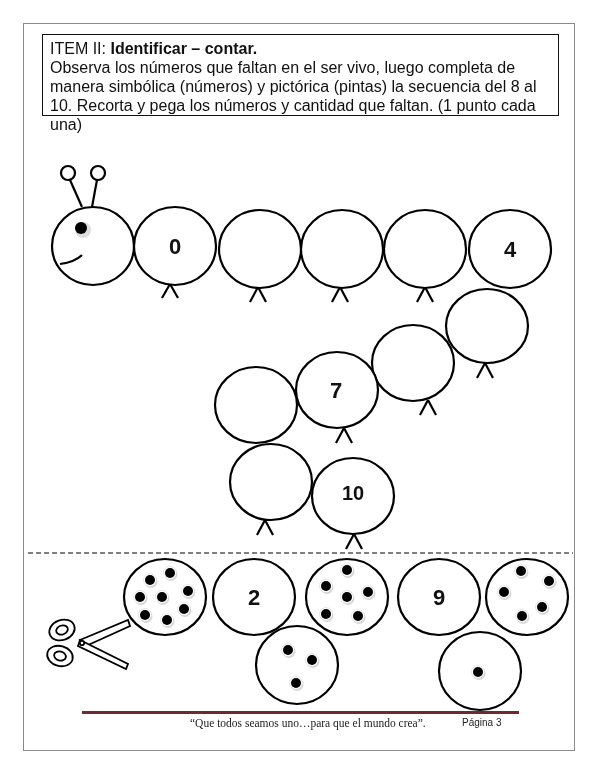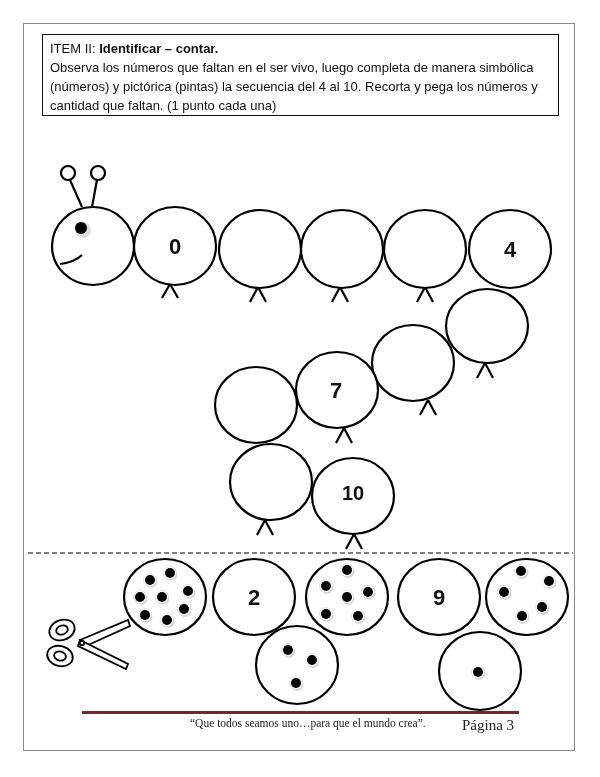--- a/index.html
+++ b/index.html
@@ -1,33 +1,33 @@
 <!DOCTYPE html>
 <html><head>
 <meta charset="utf-8">
 <style>
   html, body { margin:0; padding:0; background:#ffffff; }
   body { width:600px; height:777px; position:relative; overflow:hidden; font-family:"Liberation Sans", sans-serif; }
   .page-border { position:absolute; left:23px; top:23px; width:552px; height:728px; border:1.5px solid #8a8a8a; box-sizing:border-box; }
-  .instr-box { position:absolute; left:42px; top:34px; width:517px; height:82px; border:1.5px solid #111; box-sizing:border-box; padding:4px 7px; font-size:13px; line-height:19px; color:#111; }
+  .instr-box { position:absolute; left:42px; top:34px; width:517px; height:82px; border:1.5px solid #111; box-sizing:border-box; padding:4px 7px; font-size:16px; line-height:19px; color:#111; }
   .instr-box .bold { font-weight:bold; }
   svg.art { position:absolute; left:0; top:0; }
   .footer-line { position:absolute; left:82px; top:711px; width:437px; height:3px; background:#6e2a2e; }
   .footer-quote { position:absolute; left:190px; top:717px; font-family:Liberation Serif, serif; font-size:11.5px; color:#222; }
-  .footer-page { position:absolute; left:462px; top:717px; font-family:Liberation Serif, serif; font-size:15px; color:#222; }
+  .footer-page { position:absolute; left:462px; top:717px; font-family:Liberation Sans, sans-serif; font-size:10px; color:#222; }
   .num { font-family:"Liberation Sans", sans-serif; font-weight:bold; font-size:22px; fill:#111; }
 </style>
 </head>
 <body>
 
 <div class="page-border"></div>
 
 <div class="instr-box">
   <div><span>ITEM II: </span><span class="bold">Identificar – contar.</span></div>
-  <div>Observa los números que faltan en el ser vivo, luego completa de manera simbólica (números) y pictórica (pintas) la secuencia del 4 al 10. Recorta y pega los números y cantidad que faltan. (1 punto cada una)</div>
+  <div>Observa los números que faltan en el ser vivo, luego completa de manera simbólica (números) y pictórica (pintas) la secuencia del 8 al 10. Recorta y pega los números y cantidad que faltan. (1 punto cada una)</div>
 </div>
 
 <svg class="art" width="600" height="777" viewBox="0 0 600 777">
   <defs>
     <g id="dot">
       <circle cx="1" cy="1.5" r="6.5" fill="#d8d8d8"></circle>
       <circle cx="0" cy="0" r="6.5" fill="#fff" stroke="#ccc" stroke-width="0.5"></circle>
       <circle cx="0" cy="0" r="5" fill="#000"></circle>
     </g>
   </defs>

